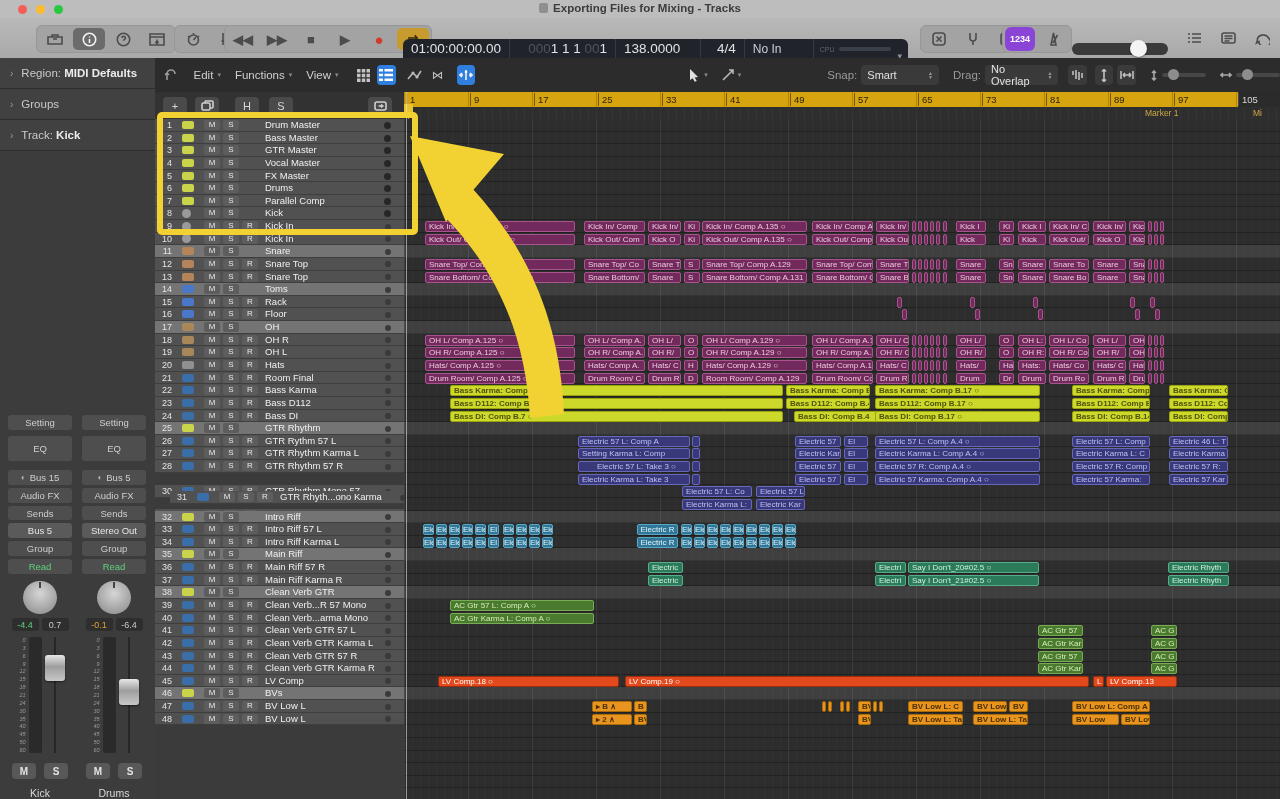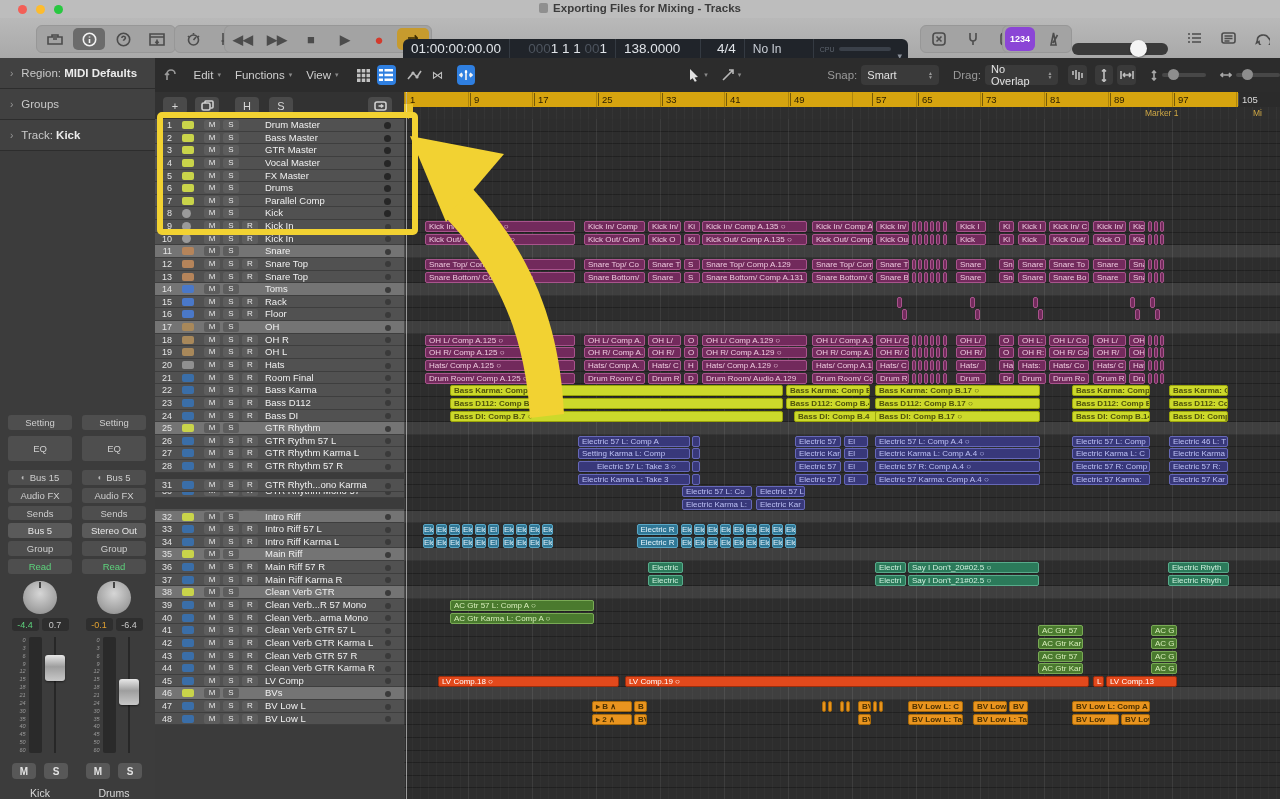--- a/index.html
+++ b/index.html
@@ -782,21 +782,21 @@
       </div>
       <div class="trow" style="top: 366.328px;">
         <span class="tnum">30</span>
         <span class="ticon i-io"></span>
         <span class="tbtn m">M</span>
         <span class="tbtn s">S</span>
         <span class="tbtn r">R</span>
         <span class="tname">GTR Rhythm Mono 57</span>
         <span class="tdot"></span>
       </div>
-      <div class="trow" style="top: 360px;">
+      <div class="trow" style="top: 372px; margin-left: 15px;">
         <span class="tnum">31</span>
         <span class="ticon i-io"></span>
         <span class="tbtn m">M</span>
         <span class="tbtn s">S</span>
         <span class="tbtn r">R</span>
         <span class="tname">GTR Rhyth...ono Karma</span>
         <span class="tdot"></span>
       </div>
       <div class="trow group" style="top: 391.592px;">
         <span class="tnum">32</span>
@@ -951,21 +951,21 @@
 
   <div id="ruler">
       <div id="gold"></div>
       <span class="bar-label" style="left: 2px;">1</span>
       <span class="bar-label" style="left: 66px;">9</span>
       <span class="bar-label" style="left: 130px;">17</span>
       <span class="bar-label" style="left: 194px;">25</span>
       <span class="bar-label" style="left: 258px;">33</span>
       <span class="bar-label" style="left: 322px;">41</span>
       <span class="bar-label" style="left: 386px;">49</span>
-      <span class="bar-label" style="left: 468px; text-align: center;">57</span>
+      <span class="bar-label" style="left: 450px; text-align: center;">57</span>
       <span class="bar-label" style="left: 514px;">65</span>
       <span class="bar-label" style="left: 578px;">73</span>
       <span class="bar-label" style="left: 642px;">81</span>
       <span class="bar-label" style="left: 706px;">89</span>
       <span class="bar-label" style="left: 770px;">97</span>
       <span class="bar-label outside" style="left: 834px;">105</span>
     </div>
   <div id="markerstrip">
       <span class="marker" style="left: 741px;">Marker 1</span>
       <span class="marker" style="left: 849px;">Mi</span>
@@ -1142,21 +1142,21 @@
       <div class="region drum" style="left: 645px; top: 241.008px; width: 40px;">Hats/ Co</div>
       <div class="region drum" style="left: 689px; top: 241.008px; width: 33px;">Hats/ C</div>
       <div class="region drum" style="left: 725px; top: 241.008px; width: 16px;">Hat</div>
       <div class="region drum" style="left: 744px; top: 241.008px; width: 4px; padding: 0px;"></div>
       <div class="region drum" style="left: 750px; top: 241.008px; width: 4px; padding: 0px;"></div>
       <div class="region drum" style="left: 756px; top: 241.008px; width: 4px; padding: 0px;"></div>
       <div class="region drum" style="left: 21px; top: 253.64px; width: 150px;">Drum Room/ Comp A.125 ○</div>
       <div class="region drum" style="left: 180px; top: 253.64px; width: 61px;">Drum Room/ C</div>
       <div class="region drum" style="left: 244px; top: 253.64px; width: 33px;">Drum R</div>
       <div class="region drum" style="left: 280px; top: 253.64px; width: 14px;">D</div>
-      <div class="region drum" style="left: 298px; top: 253.64px; width: 105px;">Drum Room/ Audio A.129</div>
+      <div class="region drum" style="left: 298px; top: 253.64px; width: 105px;">Room Room/ Comp A.129</div>
       <div class="region drum" style="left: 408px; top: 253.64px; width: 61px;">Drum Room/ Co</div>
       <div class="region drum" style="left: 472px; top: 253.64px; width: 33px;">Drum R</div>
       <div class="region drum" style="left: 508px; top: 253.64px; width: 4px; padding: 0px;"></div>
       <div class="region drum" style="left: 514px; top: 253.64px; width: 4px; padding: 0px;"></div>
       <div class="region drum" style="left: 520px; top: 253.64px; width: 4px; padding: 0px;"></div>
       <div class="region drum" style="left: 526px; top: 253.64px; width: 4px; padding: 0px;"></div>
       <div class="region drum" style="left: 532px; top: 253.64px; width: 4px; padding: 0px;"></div>
       <div class="region drum" style="left: 539px; top: 253.64px; width: 4px; padding: 0px;"></div>
       <div class="region drum" style="left: 552px; top: 253.64px; width: 30px;">Drum</div>
       <div class="region drum" style="left: 595px; top: 253.64px; width: 15px;">Dr</div>

